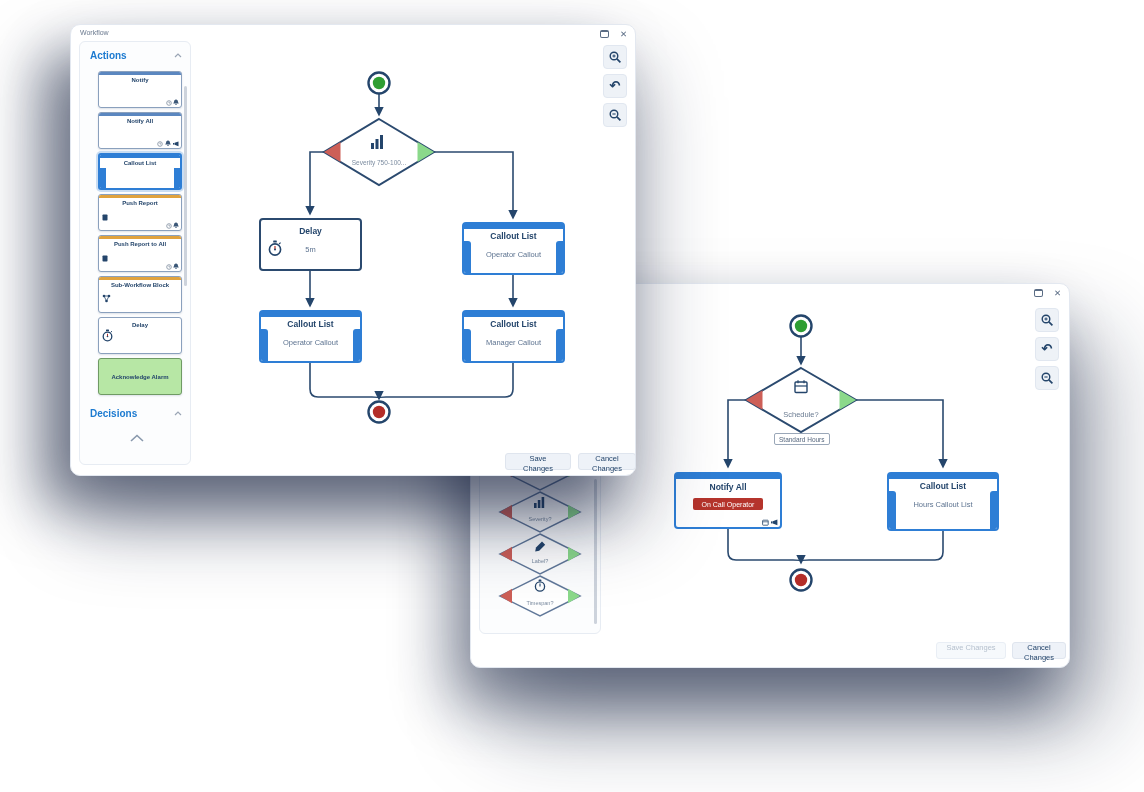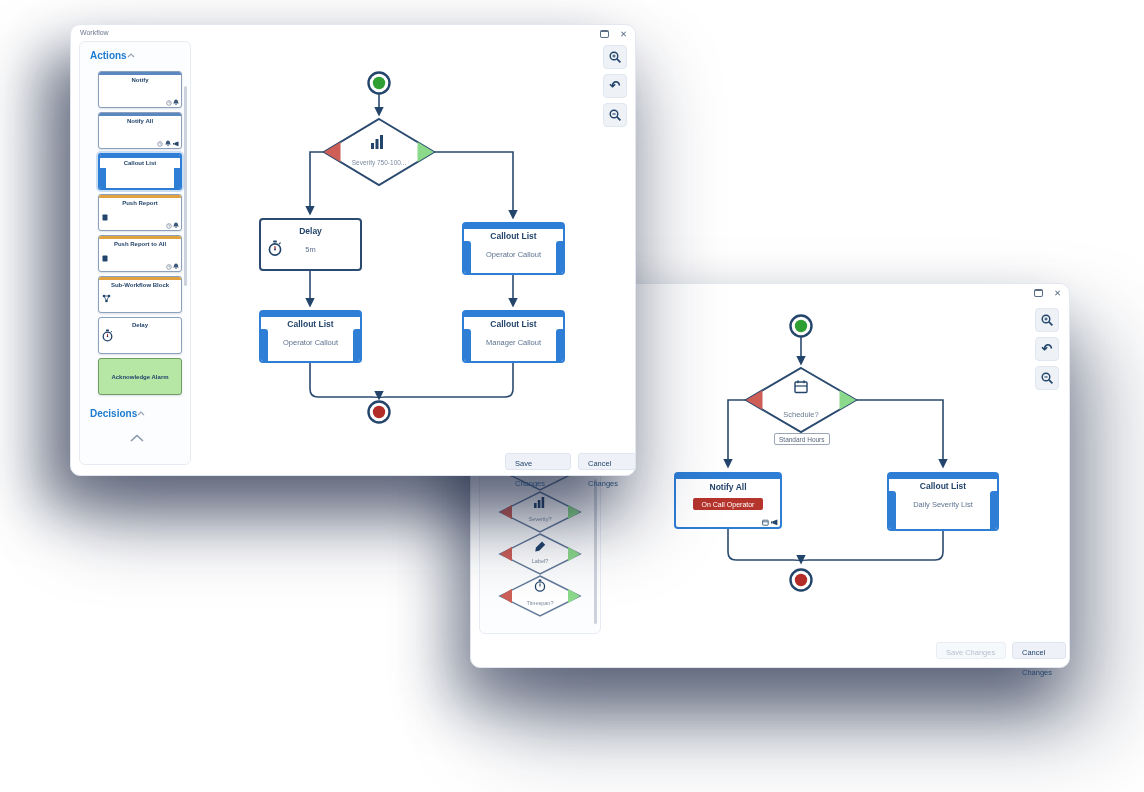--- a/index.html
+++ b/index.html
@@ -21,21 +21,21 @@
 
   
   .ztb { position:absolute; display:flex; flex-direction:column; gap:5px; }
   .zbtn { width:24px; height:24px; background:#eef2f7; border:1px solid #e1e7f0; border-radius:4px;
           display:flex; align-items:center; justify-content:center; color:#24456b; }
   .zbtn .undo-glyph { font-size:13px; font-weight:bold; line-height:12px; }
 
   
   .panel { position:absolute; background:#fcfdfe; border:1px solid #e7ecf3; border-radius:6px; }
   .sec-head { position:absolute; left:10px; right:8px; font-size:10px; font-weight:bold; color:#1c7ad0;
-              display:flex; align-items:center; }
+              display:flex; justify-content:space-between; align-items:center; }
   .sbb { position:absolute; left:18px; width:84px; height:37px; background:#fff; border:1px solid #8aa0bd;
          border-radius:3px; box-shadow:0 1px 2px rgba(30,50,90,.14); overflow:hidden; }
   .sbb .cap { height:3px; width:100%; }
   .cap-steel { background:#5b87c0; } .cap-blue { background:#2e7ed5; } .cap-orange { background:#e0a23e; }
   .sbb .lbl { font-size:6px; font-weight:bold; color:#24456b; text-align:center; margin-top:2px; }
   .sbb.sel { border:2px solid #2e7ed5; box-shadow:0 0 0 2px rgba(46,126,213,.25); }
   .sbb.sel .pil { position:absolute; top:13px; bottom:0; width:6px; background:#2e7ed5; }
   .sbb.ack { background:#b7e7a5; border-color:#6f9a64; display:flex; align-items:center; justify-content:center; }
   .sbb.ack .lbl { margin-top:0; }
   .corner-ics { position:absolute; right:2px; bottom:1.5px; display:flex; gap:1.5px; align-items:flex-end; }
@@ -51,21 +51,21 @@
   .node.callout .pl { position:absolute; left:0; top:17px; bottom:0; width:7px; background:#2e7ed5; border-radius:0 3px 0 2px; }
   .node.callout .pr { position:absolute; right:0; top:17px; bottom:0; width:7px; background:#2e7ed5; border-radius:3px 0 2px 0; }
   .node.callout .node-title { margin-top:7px; }
   .badge { display:inline-block; margin-top:6px; background:#b5342c; color:#fff; font-size:7px;
            padding:2.5px 9px; border-radius:2px; }
   .anno { position:absolute; background:#fff; border:1px solid #9aa7b8; border-radius:2px;
           font-size:6.5px; color:#56677e; padding:1.5px 4px; }
 
   
   .btn { position:absolute; height:17px; background:#eef2f8; border:1px solid #dfe5ee; border-radius:3px;
-         font-size:7.5px; color:#24456b; line-height:20px; padding:0 9px; }
+         font-size:7.5px; color:#24456b; text-align:center; line-height:10px; padding:0 9px; }
   .btn.disabled { color:#b6c1ce; background:#f6f9fc; border-color:#e9eef5; }
 
   svg.overlay { position:absolute; left:0; top:0; }
   svg text { font-family:"Liberation Sans", sans-serif; }
 </style>
 </head>
 <body>
 
 <div class="stage">
 
@@ -171,21 +171,21 @@
           <rect x="1" y="2.4" width="1.6" height="2" fill="#24456b"></rect>
         </svg>
       </div>
     </div>
 
     <div class="node callout" style="left:416px; top:188px; width:112px; height:59px;">
       <div class="strip"></div>
       <div class="pl"></div>
       <div class="pr"></div>
       <div class="node-title">Callout List</div>
-      <div class="node-value">Daily Severity List</div>
+      <div class="node-value">Hours Callout List</div>
     </div>
 
     <div class="ztb" style="right:10px; top:24px;">
       <div class="zbtn">
         <svg width="13" height="13">
           <circle cx="5" cy="5" r="3.8" fill="none" stroke="#24456b" stroke-width="1.4"></circle>
           <line x1="7.9" y1="7.9" x2="11.4" y2="11.4" stroke="#24456b" stroke-width="1.7"></line>
           <path d="M5 3.4 L5 6.6 M3.4 5 L6.6 5" stroke="#24456b" stroke-width="1.1"></path>
         </svg>
       </div>

